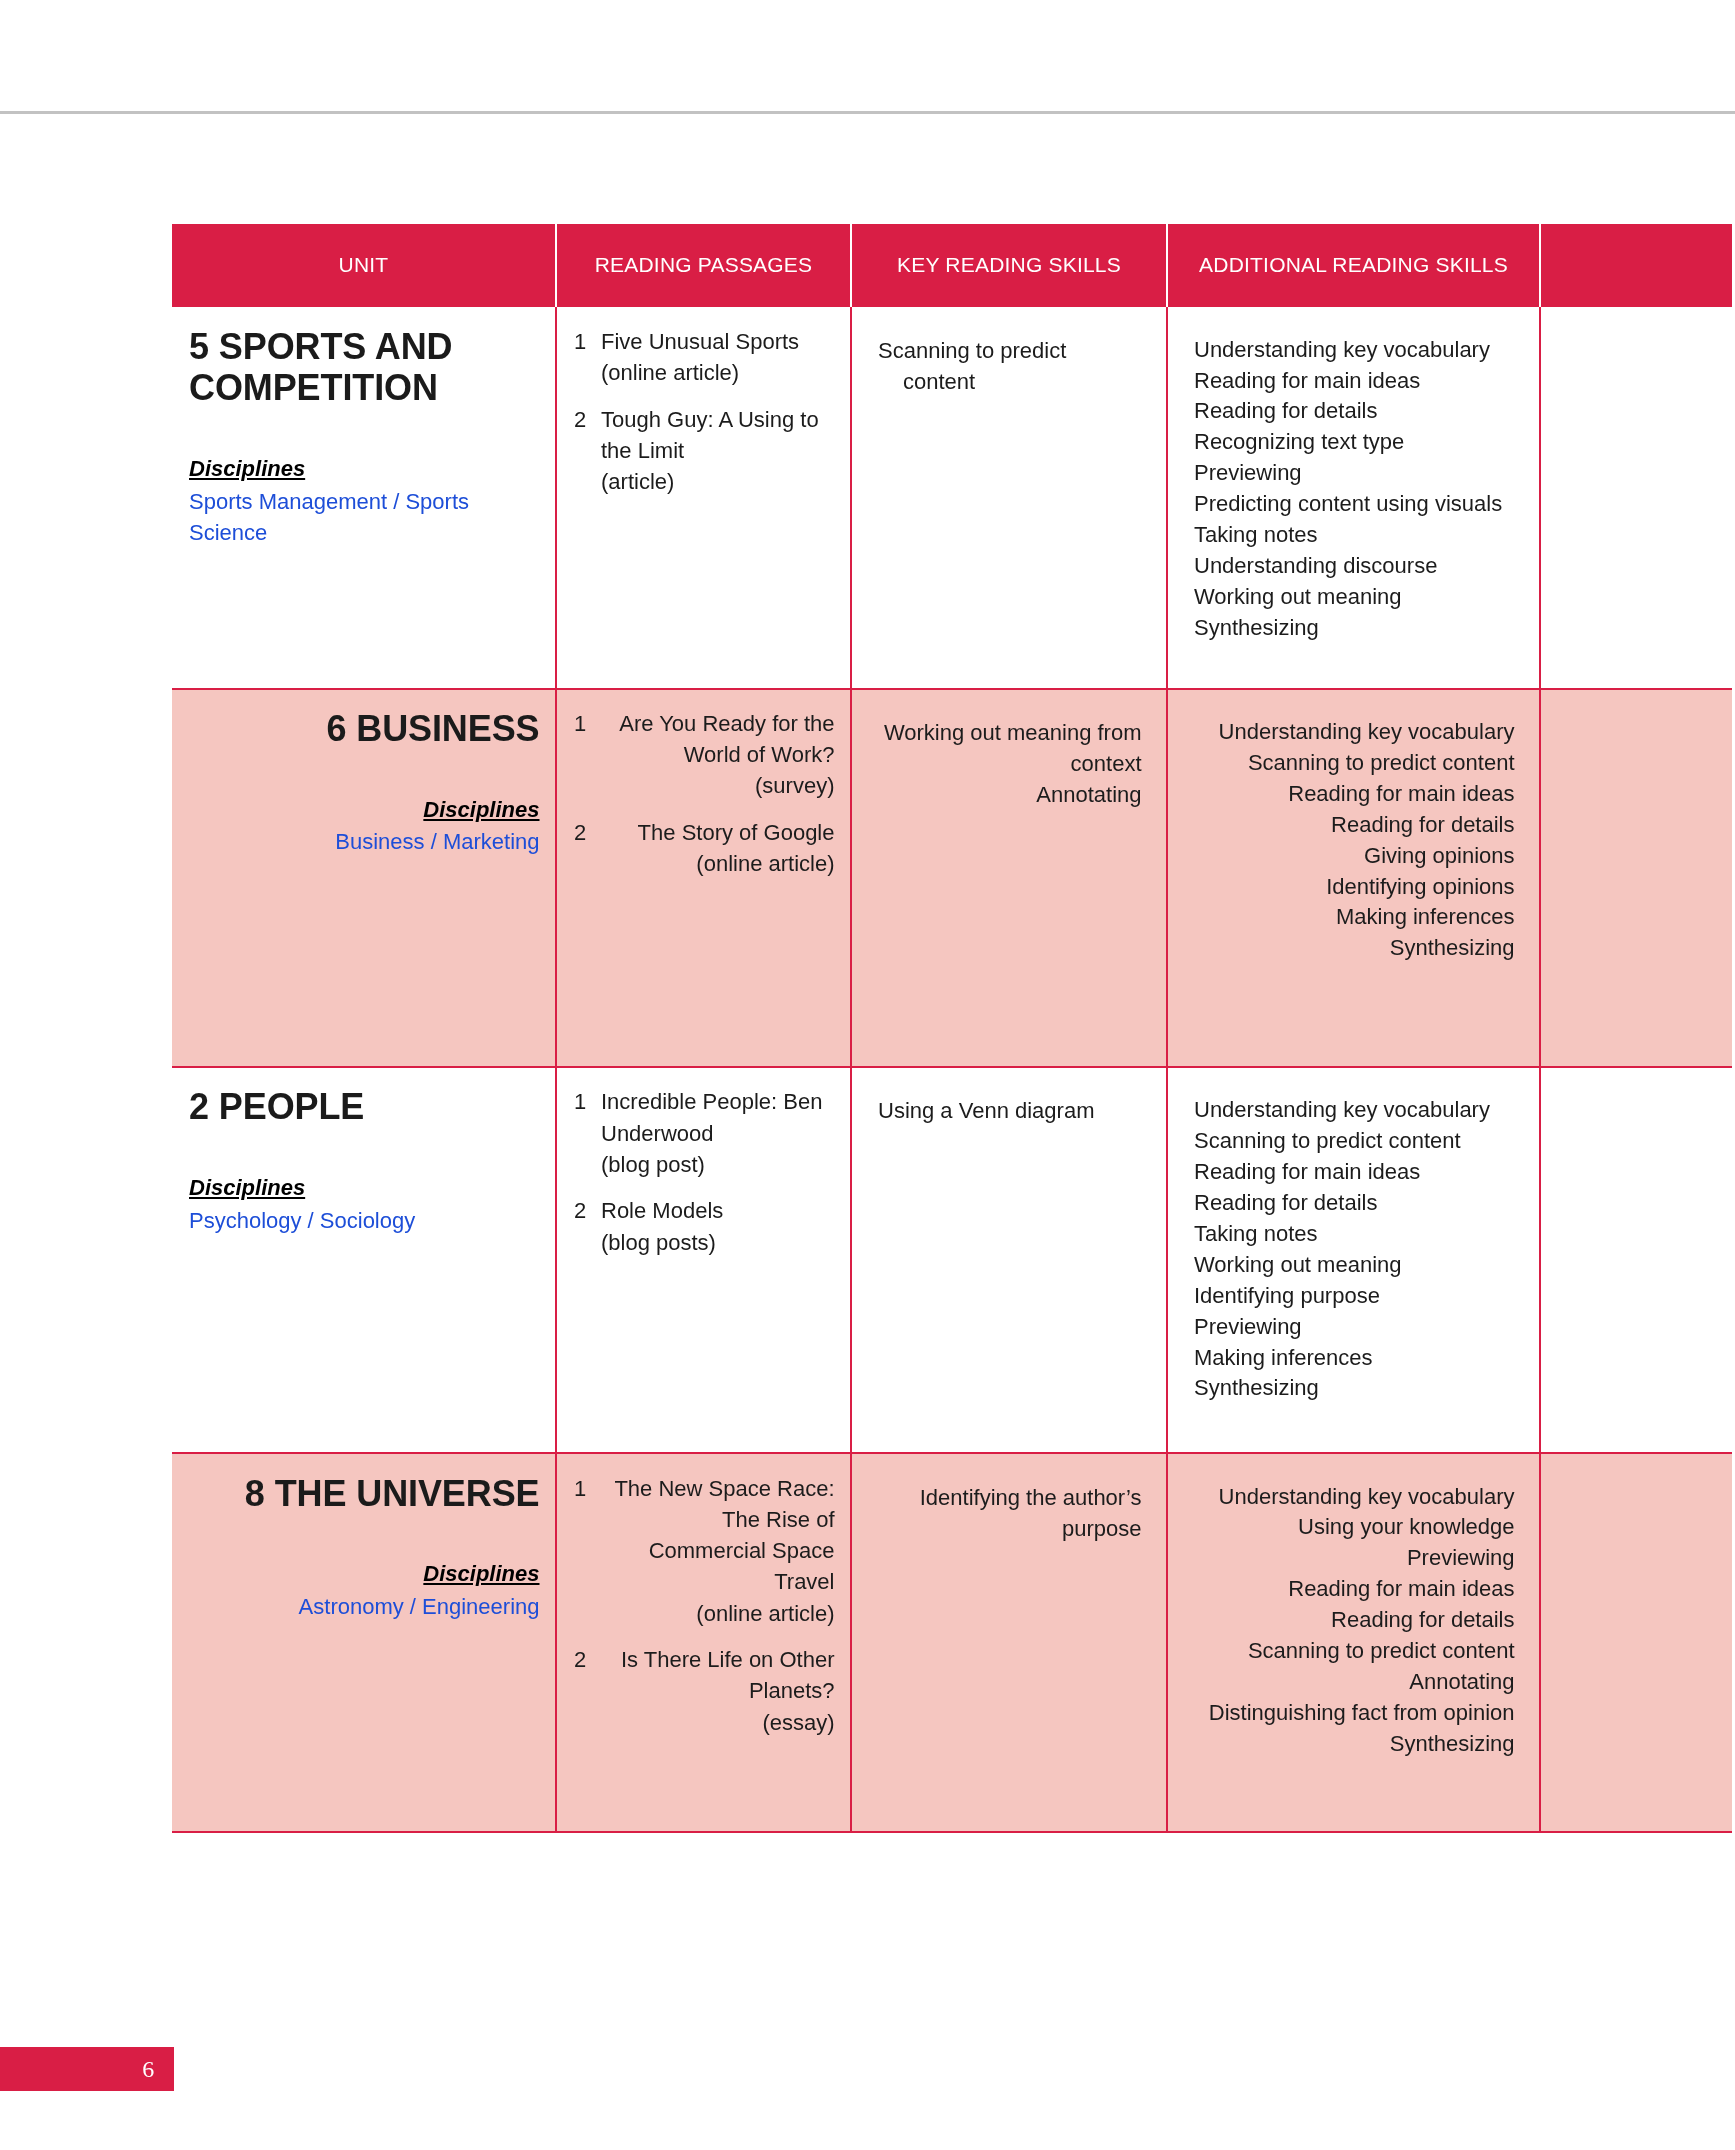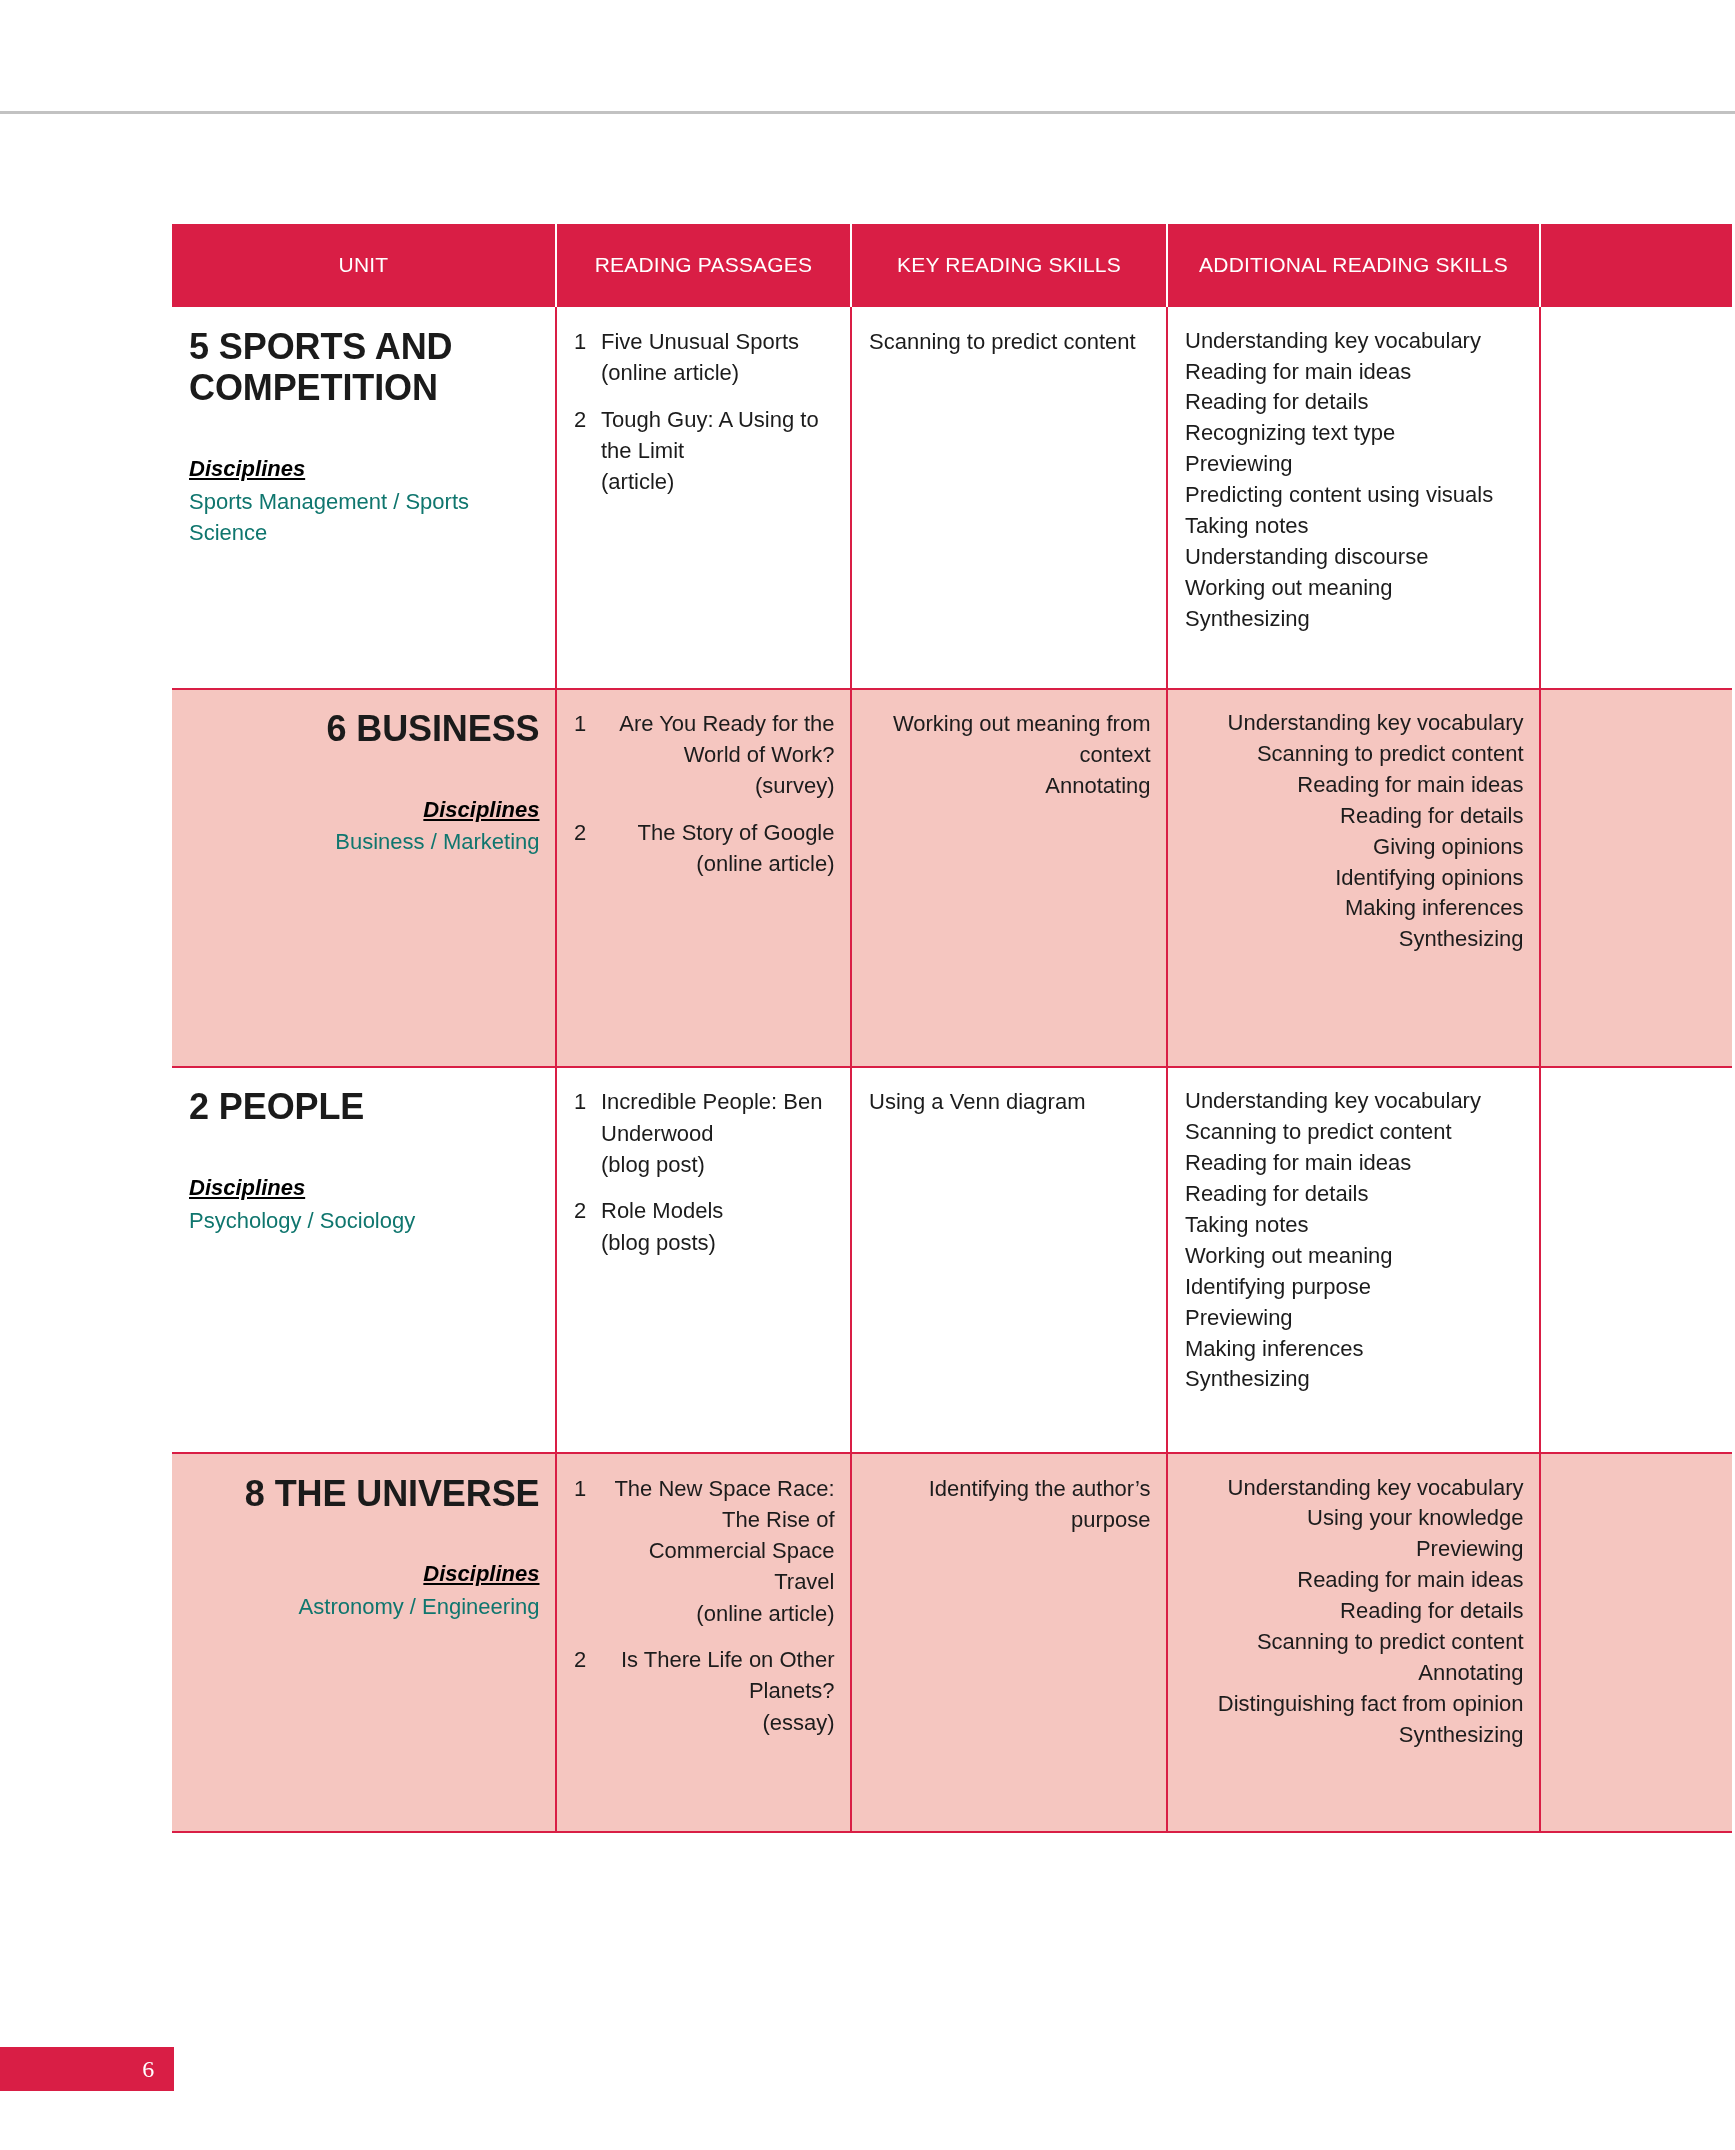--- a/index.html
+++ b/index.html
@@ -92,21 +92,21 @@
     font-style: italic;
     font-weight: bold;
     text-decoration: underline;
     color: #000000;
     margin: 44px 0 1.4px 0;
   }
   .disciplines-value {
     display: block;
     font-size: 22px;
     line-height: 1.42;
-    color: #0f766e;
+    color: #1d4ed8;
   }
 
   
   ol.passages {
     list-style: none;
     margin: 0;
     padding: 0;
   }
   ol.passages > li {
     position: relative;
@@ -118,21 +118,21 @@
   ol.passages > li .num {
     position: absolute;
     left: 0;
     top: 0;
   }
   .passage-type { display: block; }
 
   
   ul.key-skills, ul.add-skills {
     list-style: none;
-    margin: 0;
+    margin: 9px;
     padding: 0;
   }
   ul.key-skills > li {
     padding-left: 25px;
     text-indent: -25px;
     line-height: 1.42;
     margin-bottom: 0;
   }
   ul.add-skills > li {
     padding-left: 24px;

